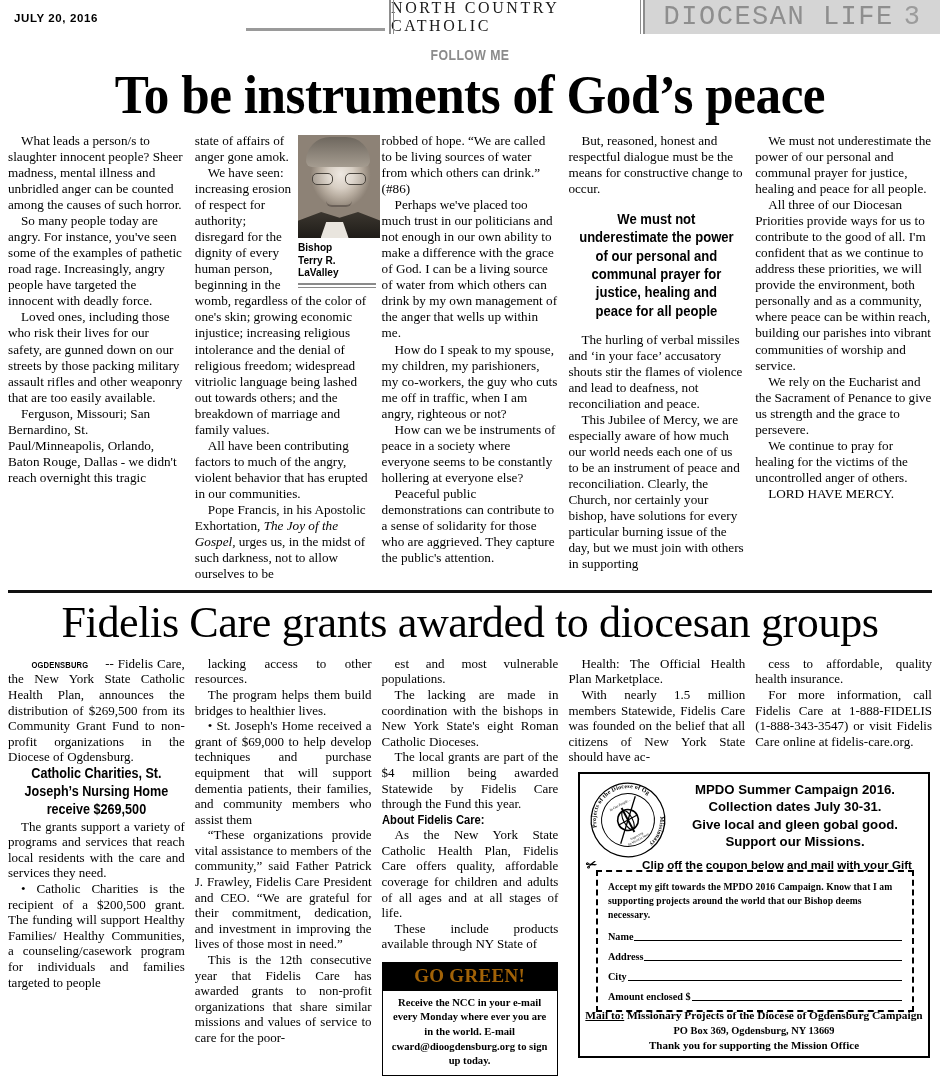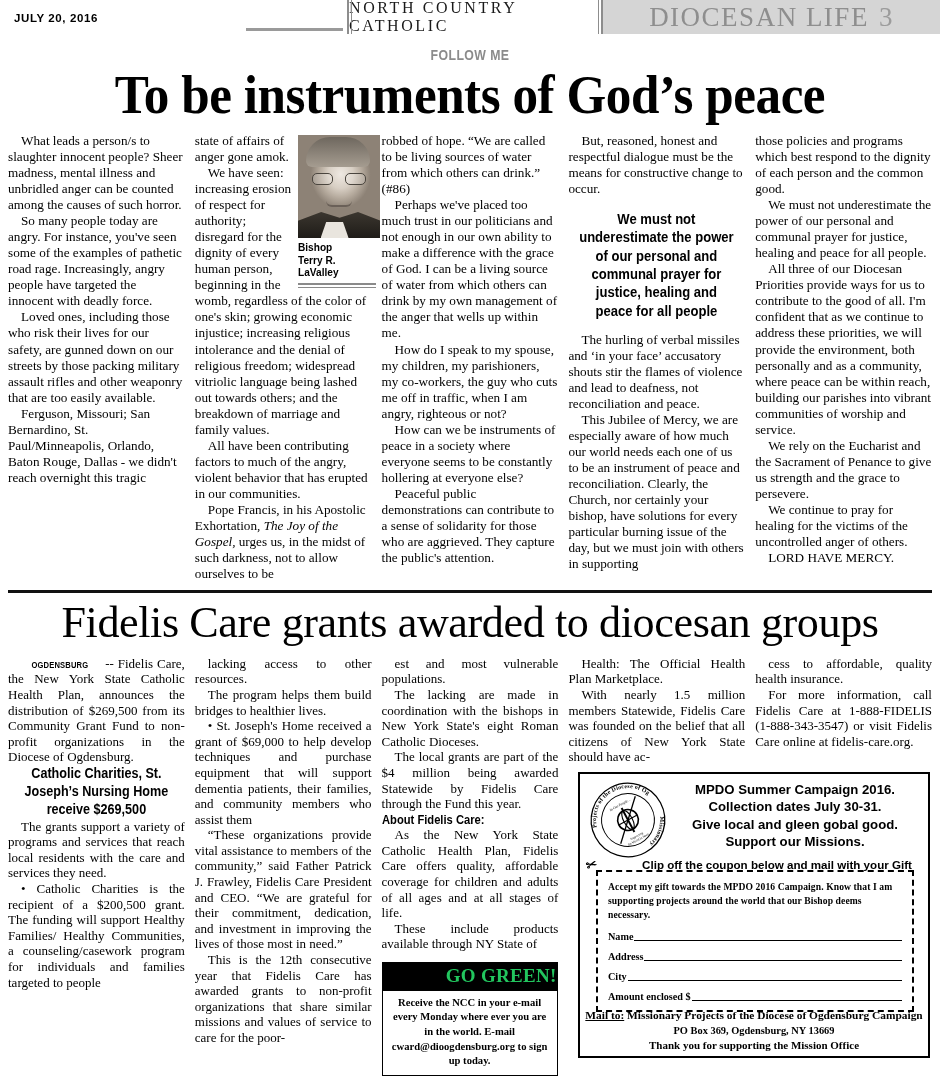--- a/index.html
+++ b/index.html
@@ -67,27 +67,27 @@
   }
   .masthead-paper:before{
     content:"";
     position:absolute; left:2px; top:0; bottom:0; width:1px; background:#8d8d8d;
   }
   .masthead-paper:after{
     content:"";
     position:absolute; right:2px; top:0; bottom:0; width:1px; background:#8d8d8d;
   }
   .masthead-section {
-    width: 337px;
+    width: 295px;
     background: #d5d5d5;
     display: flex;
     align-items: center;
     justify-content: center;
     gap: 10px;
-    font-family: Liberation Serif, serif;
+    font-family: Liberation Mono, monospace;
     font-size: 27px;
     letter-spacing: 1.5px;
     color: #8e8e8e;
     box-sizing: border-box;
   }
   .masthead-section .pagenum { font-size: 27px; color:#9c9c9c; }
 
   
   .kicker {
     text-align: center;
@@ -259,22 +259,22 @@
 
   
   .gogreen {
     margin-top: 10px;
     border: 1.5px solid #000;
     width: 176px;
     box-sizing: border-box;
   }
   .gogreen-head {
     background: #000;
-    color: #22c55e;
-    text-align: right;
+    color: #a16207;
+    text-align: center;
     font-family: "Liberation Serif", serif;
     font-weight: bold;
     font-size: 19px;
     letter-spacing: 0.3px;
     padding: 2px 0 3px 0;
   }
   .gogreen-body {
     font-family: "Liberation Serif", serif;
     font-weight: bold;
     font-size: 10.6px;
@@ -435,21 +435,20 @@
       </div>
 
       <div class="col c4">
         <p>But, reasoned, honest and respectful dialogue must be the means for constructive change to occur.</p>
         <div class="pullquote">We must not underestimate the power of our personal and communal prayer for justice, healing and peace for all people</div>
         <p>The hurling of verbal missiles and ‘in your face’ accusatory shouts stir the flames of violence and lead to deafness, not reconciliation and peace.</p>
         <p>This Jubilee of Mercy, we are especially aware of how much our world needs each one of us to be an instrument of peace and reconciliation. Clearly, the Church, nor certainly your bishop, have solutions for every particular burning issue of the day, but we must join with others in supporting</p>
       </div>
 
       <div class="col c5">
-        <p class="noindent">those policies and programs which best respond to the dignity of each person and the common good.</p>
         <p>We must not underestimate the power of our personal and communal prayer for justice, healing and peace for all people.</p>
         <p>All three of our Diocesan Priorities provide ways for us to contribute to the good of all.  I'm confident that as we continue to address these priorities, we will provide the environment, both personally and as a community, where peace can be within reach, building our parishes into vibrant communities of worship and service.</p>
         <p>We rely on the Eucharist and the Sacrament of Penance to give us strength and the grace to persevere.</p>
         <p>We continue to pray for healing for the victims of the uncontrolled anger of others.</p>
         <p>    LORD HAVE MERCY.</p>
       </div>
     </div>
   </div>
 
   <div class="article-divider"></div>

